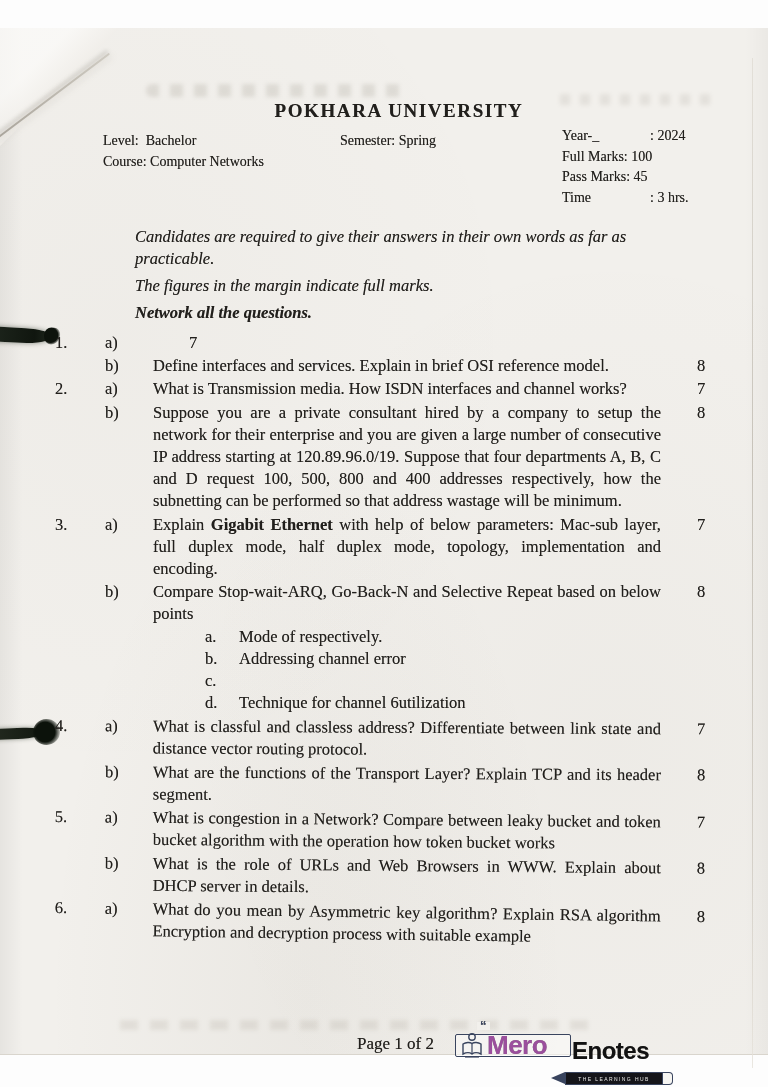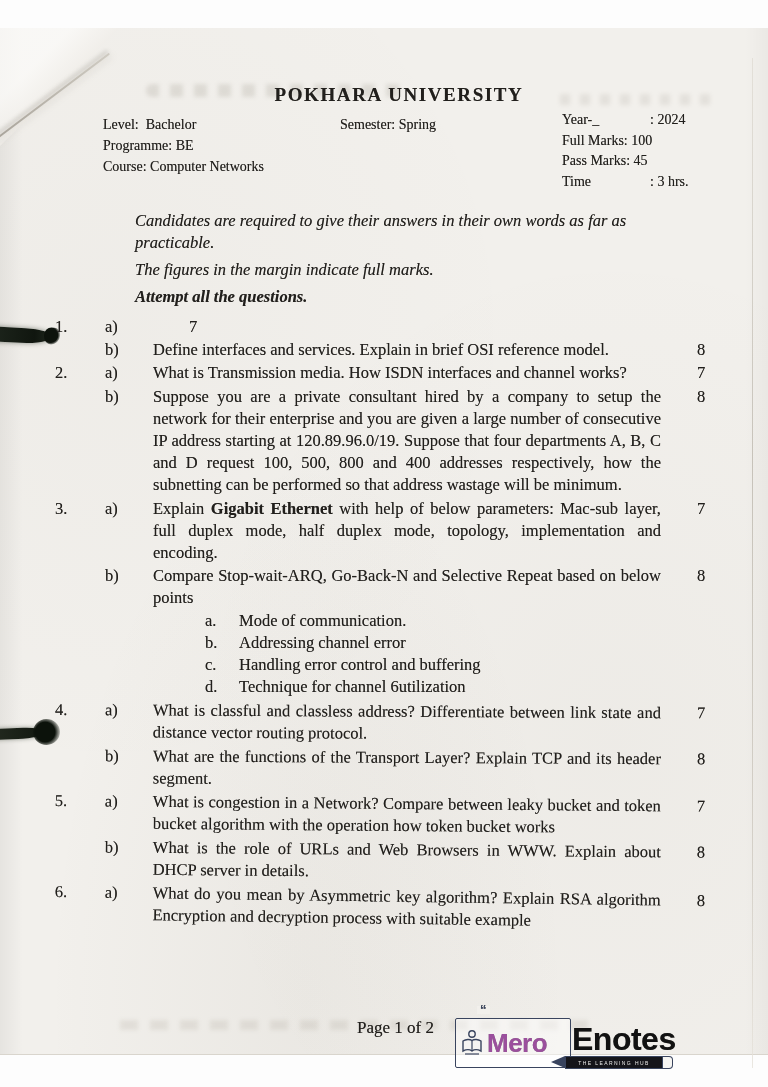--- a/index.html
+++ b/index.html
@@ -75,21 +75,21 @@
     position:absolute;left:560px;top:66px;width:150px;height:11px;
     background:repeating-linear-gradient(90deg, rgba(125,118,104,0.25) 0 10px, transparent 10px 20px);
     filter:blur(2px);opacity:.5;
   }
   .ghost3{
     position:absolute;left:120px;top:992px;width:480px;height:10px;
     background:repeating-linear-gradient(90deg, rgba(130,122,105,0.22) 0 18px, transparent 18px 30px);
     filter:blur(2px);opacity:.6;
   }
 
-  .content{position:absolute;inset:0;}
+  .content{position:absolute;inset:0;margin-top:16px;}
   .soft{text-shadow:0 0 0.6px rgba(33,31,28,0.55);}
 
   .title{
     position:absolute;top:56px;left:0;width:768px;
     text-align:center;padding-left:30px;box-sizing:border-box;
     font-size:19px;font-weight:700;letter-spacing:1.6px;
   }
   .meta{
     position:absolute;top:86px;left:103px;width:620px;
     font-size:14px;line-height:21px;
@@ -136,34 +136,34 @@
   }
   .page-indicator{
     position:absolute;left:357px;top:6px;
     font-size:17px;font-weight:400;
   }
   .logo{
     position:absolute;left:455px;top:0;width:185px;height:60px;
     font-family:"Liberation Sans", sans-serif;
   }
   .logo-box{
-    position:absolute;left:0;top:6px;width:116px;height:50px;
+    position:absolute;left:0;top:6px;width:116px;height:23px;
     border:1.5px solid #39445e;border-radius:2px;
     display:flex;align-items:center;padding-left:3px;box-sizing:border-box;
     background:rgba(255,255,255,0.45);
   }
   .logo-quote{
     position:absolute;left:22px;top:-6px;font-size:13px;color:#39445e;font-weight:700;
     background:#f2f0ec;padding:0 3px;line-height:8px;
   }
   .logo-mero{
     font-size:26px;font-weight:700;letter-spacing:-0.5px;margin-left:2px;
   }
   .logo-enotes{
-    position:absolute;left:117px;top:9px;font-size:32px;font-weight:700;color:#121212;
+    position:absolute;left:117px;top:9px;font-size:24px;font-weight:700;color:#121212;
     letter-spacing:-0.5px;
   }
   .pencil{
     position:absolute;left:96px;top:44px;width:122px;height:13px;
     display:flex;align-items:stretch;
   }
   .pencil-tip{
     width:0;height:0;
     border-top:6.5px solid transparent;border-bottom:6.5px solid transparent;
     border-right:14px solid #39445e;
@@ -192,21 +192,20 @@
   <div class="ink-blob2"></div>
   <div class="page-edge-line"></div>
 
   <div class="content soft">
 
     <div class="title">POKHARA UNIVERSITY</div>
 
     <div class="meta">
       <div class="meta-left">
         <div class="meta-line">Level:  Bachelor</div>
-        <div class="meta-line">Programme: BE</div>
         <div class="meta-line">Course: Computer Networks</div>
       </div>
       <div class="meta-mid">
         <div class="meta-line">Semester: Spring</div>
       </div>
       <div class="meta-right">
         <div class="pair">
           <span class="lbl">Year-_</span>
           <span>: 2024</span>
         </div>
@@ -215,21 +214,21 @@
         <div class="pair">
           <span class="lbl">Time</span>
           <span>: 3 hrs.</span>
         </div>
       </div>
     </div>
 
     <div class="instructions">
       <div class="instr-line">Candidates are required to give their answers in their own words as far as practicable.</div>
       <div class="instr-line">The figures in the margin indicate full marks.</div>
-      <div class="instr-line instr-bold">Attempt all the questions.</div>
+      <div class="instr-line instr-bold">Network all the questions.</div>
     </div>
 
     <div class="questions">
 
       <div class="part-row">
         <div class="q-num">1.</div>
         <div class="q-letter">a)</div>
         <div class="q-marks">7</div>
       </div>
       <div class="part-row">
@@ -259,29 +258,28 @@
         <div class="q-marks">7</div>
       </div>
       <div class="part-row">
         <div class="q-num"></div>
         <div class="q-letter">b)</div>
         <div class="q-text">
           <span>Compare Stop-wait-ARQ, Go-Back-N and Selective Repeat based on below points</span>
           <div class="subitems">
             <div class="subitem">
               <span class="sub-letter">a.</span>
-              <span>Mode of communication.</span>
+              <span>Mode of respectively.</span>
             </div>
             <div class="subitem">
               <span class="sub-letter">b.</span>
               <span>Addressing channel error</span>
             </div>
             <div class="subitem">
               <span class="sub-letter">c.</span>
-              <span>Handling error control and buffering</span>
             </div>
             <div class="subitem">
               <span class="sub-letter">d.</span>
               <span>Technique for channel 6utilization</span>
             </div>
           </div>
         </div>
         <div class="q-marks">8</div>
       </div>
 

